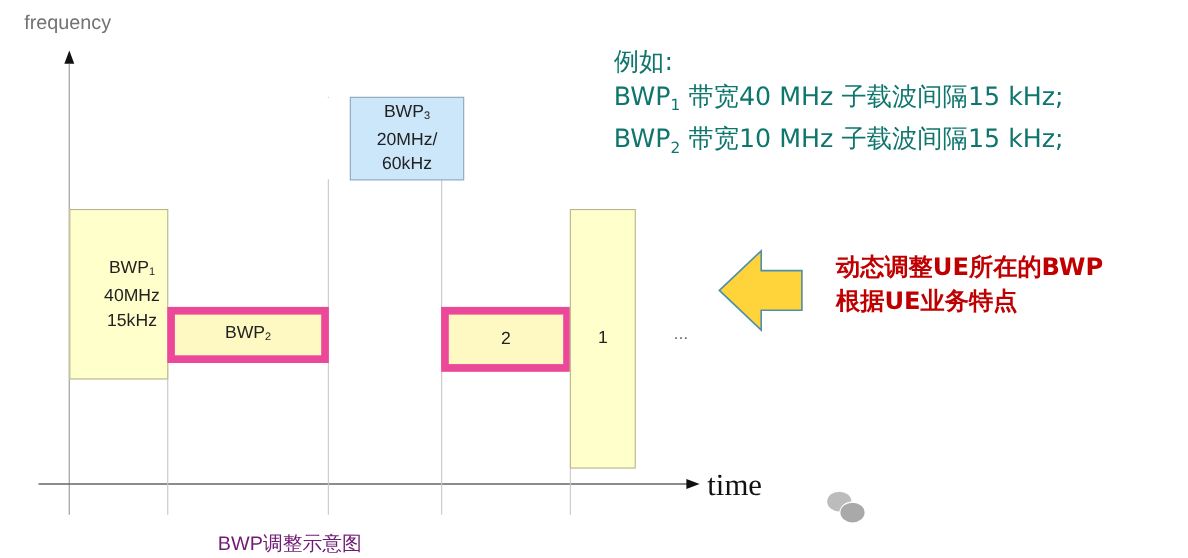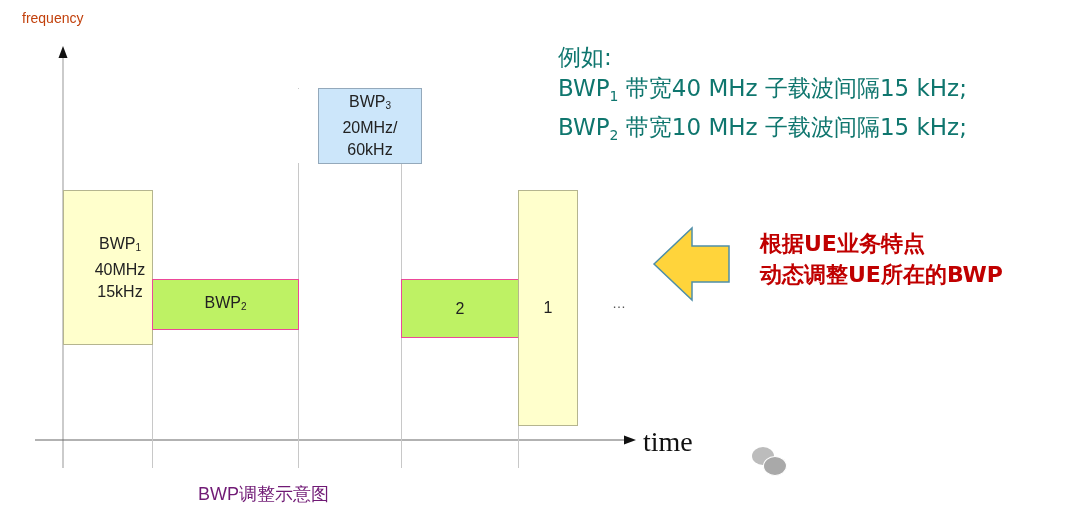--- a/index.html
+++ b/index.html
@@ -1,23 +1,23 @@
 <!DOCTYPE html>
 <html><head>
   <meta charset="utf-8">
   <style>
     html, body { margin: 0; padding: 0; background: #ffffff; }
     body { width: 1080px; height: 507px; position: relative; overflow: hidden; font-family: "Liberation Sans", "DejaVu Sans", sans-serif; }
     .abs { position: absolute; }
-    .axis-label { font-size: 14px; color: #c2410c; }
+    .axis-label { font-size: 18px; color: #737373; }
     .time-label { font-family: "Liberation Serif", "DejaVu Serif", serif; font-size: 28px; color: #111; }
     .gridline { position: absolute; width: 1px; background: #c8c8c8; }
     .box { position: absolute; box-sizing: border-box; display: flex; flex-direction: column; align-items: center; justify-content: center; text-align: center; font-size: 16px; line-height: 22px; color: #222; }
     .box.yellow { background: #ffffcc; border: 1px solid #b5b58f; }
-    .box.green { background: #bef264; border: 1px solid #ec4899; }
+    .box.green { background: #fef9c3; border: 7px solid #ec4899; }
     .box.blue { background: #cce6fa; border: 1px solid #94a9bb; margin-left: 20px; }
     .box sub { font-size: 10px; vertical-align: -2px; }
     .ellipsis { font-size: 14px; color: #555; }
     .example { font-family: "DejaVu Sans", "Liberation Sans", sans-serif; font-size: 23px; line-height: 31px; color: #0f766e; }
     .example sub { font-size: 14px; vertical-align: -5px; }
     .highlight { font-family: "DejaVu Sans", "Liberation Sans", sans-serif; font-weight: bold; font-size: 22px; line-height: 31px; color: #c00000; }
     .caption { font-size: 18px; color: #701a75; }
     .watermark { font-size: 22px; color: #b9b9b9; letter-spacing: 2px; display: flex; align-items: center; gap: 6px; }
     .wm-icon { width: 34px; height: 28px; position: relative; }
     .wm-icon .b1 { position: absolute; left: 0; top: 0; width: 22px; height: 18px; border-radius: 50%; background: #bcbcbc; }
@@ -71,22 +71,22 @@
   <div>例如:</div>
   <div><span>BWP</span><sub>1</sub><span> 带宽40 MHz 子载波间隔15 kHz;</span></div>
   <div><span>BWP</span><sub>2</sub><span> 带宽10 MHz 子载波间隔15 kHz;</span></div>
 </div>
 
 <svg class="abs" style="left:652px; top:226px;" width="80" height="78">
   <polygon points="2,38 40,2 40,20 77,20 77,56 40,56 40,74" fill="#ffd43b" stroke="#4f8fa8" stroke-width="1.5"></polygon>
 </svg>
 
 <div class="abs highlight" style="left:760px; top:228px;">
+  <div>动态调整UE所在的BWP</div>
   <div>根据UE业务特点</div>
-  <div>动态调整UE所在的BWP</div>
 </div>
 
 <div class="abs caption" style="left:198px; top:482px;">BWP调整示意图</div>
 
 <div class="abs watermark" style="left:752px; top:447px;">
   <div class="wm-icon">
       <div class="b1"></div>
       <div class="b2"></div>
     </div>
 </div>

